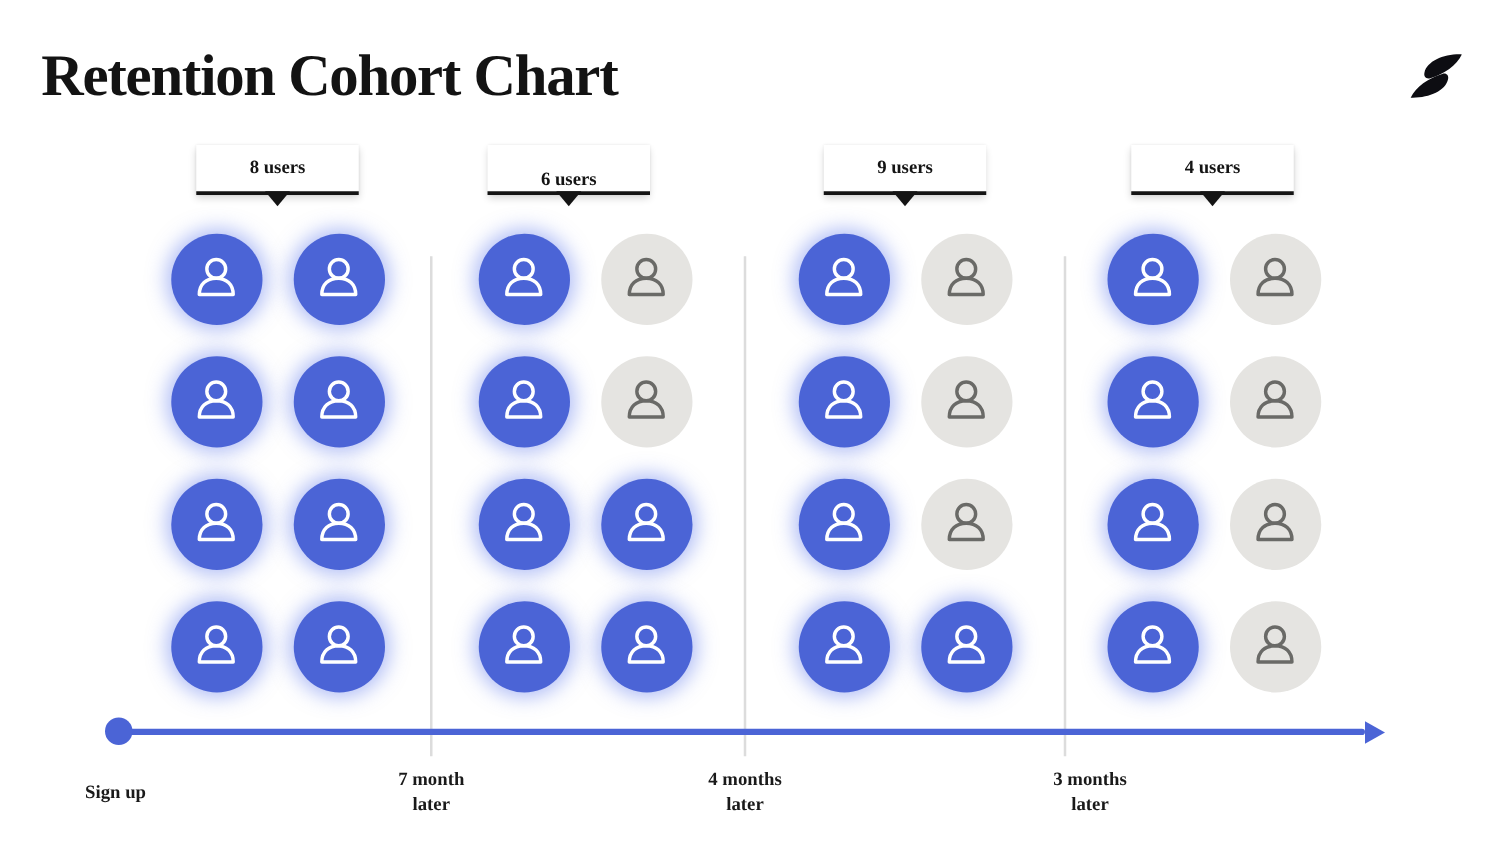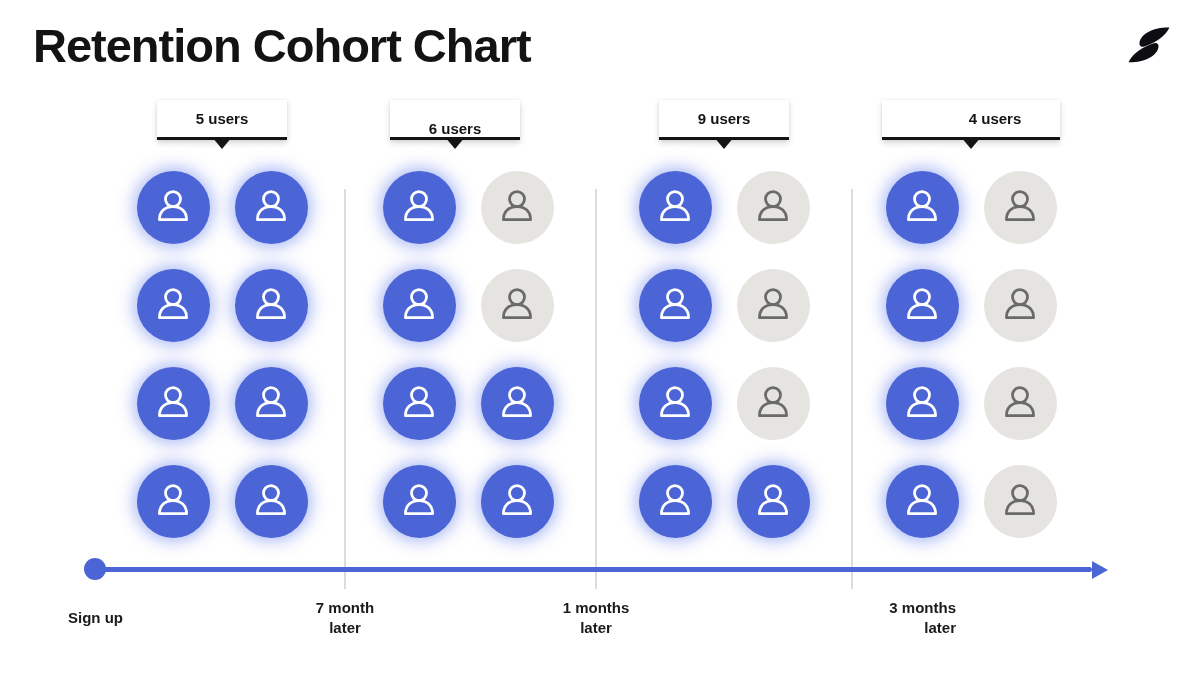--- a/index.html
+++ b/index.html
@@ -1,18 +1,18 @@
 <!DOCTYPE html>
 <html><head>
 <meta charset="utf-8">
 <style>
   html,body{margin:0;padding:0;background:#ffffff;}
   .stage{
     position:relative;width:1200px;height:640px;background:#ffffff;
-    font-family:Liberation Sans, sans-serif;overflow:hidden;
+    font-family:Liberation Serif, serif;overflow:hidden;margin-top:16px;
   }
   .title{
     position:absolute;left:33px;top:18px;margin:0;
     font-size:47px;font-weight:700;letter-spacing:-1px;color:#131313;
   }
   .logo{position:absolute;left:1128px;top:27px;width:42px;height:36px;}
   
   .badge{
     position:absolute;width:130px;height:37px;background:#ffffff;
     border-bottom:3px solid #141414;
@@ -53,21 +53,21 @@
 
   <div class="logo">
     <svg viewBox="0 0 40 34" xmlns="http://www.w3.org/2000/svg">
       <path d="M39.5 0.5 C 26 0 13 5.5 11 14.5 C 10.3 17.6 12.4 19.6 15.5 18.6 C 26 15.2 35.5 9 39.5 0.5 Z" fill="#0d0d12"></path>
       <path d="M0.5 33.5 C 14 34 27 28.5 29 19.5 C 29.7 16.4 27.6 14.4 24.5 15.4 C 14 18.8 4.5 25 0.5 33.5 Z" fill="#0d0d12"></path>
     </svg>
   </div>
 
   <div id="chart">
       <div class="badge" style="left: 157px; top: 100px;">
-        <span>5 users</span>
+        <span>8 users</span>
         <div class="badge-tri"></div>
       </div>
       <div class="cell active" style="left: 136.5px; top: 170.5px; background: rgb(75, 100, 214);">
         <svg viewBox="0 0 24 24" fill="none" xmlns="http://www.w3.org/2000/svg">
           <circle cx="12" cy="7.7" r="4.1" stroke="#ffffff" stroke-width="1.5"></circle>
           <path d="M4.6 18.9 C4.6 14.4 7.6 11.8 12 11.8 C16.4 11.8 19.4 14.4 19.4 18.9 Z" stroke="#ffffff" stroke-width="1.5" stroke-linejoin="round"></path>
         </svg>
       </div>
       <div class="cell active" style="left: 234.5px; top: 170.5px; background: rgb(75, 100, 214);">
         <svg viewBox="0 0 24 24" fill="none" xmlns="http://www.w3.org/2000/svg">
@@ -208,21 +208,21 @@
           <circle cx="12" cy="7.7" r="4.1" stroke="#ffffff" stroke-width="1.5"></circle>
           <path d="M4.6 18.9 C4.6 14.4 7.6 11.8 12 11.8 C16.4 11.8 19.4 14.4 19.4 18.9 Z" stroke="#ffffff" stroke-width="1.5" stroke-linejoin="round"></path>
         </svg>
       </div>
       <div class="cell active" style="left: 736.5px; top: 464.5px; background: rgb(75, 100, 214);">
         <svg viewBox="0 0 24 24" fill="none" xmlns="http://www.w3.org/2000/svg">
           <circle cx="12" cy="7.7" r="4.1" stroke="#ffffff" stroke-width="1.5"></circle>
           <path d="M4.6 18.9 C4.6 14.4 7.6 11.8 12 11.8 C16.4 11.8 19.4 14.4 19.4 18.9 Z" stroke="#ffffff" stroke-width="1.5" stroke-linejoin="round"></path>
         </svg>
       </div>
-      <div class="badge" style="left: 882px; top: 100px; padding-left: 48px;">
+      <div class="badge" style="left: 905px; top: 100px;">
         <span>4 users</span>
         <div class="badge-tri"></div>
       </div>
       <div class="cell active" style="left: 885.5px; top: 170.5px; background: rgb(75, 100, 214);">
         <svg viewBox="0 0 24 24" fill="none" xmlns="http://www.w3.org/2000/svg">
           <circle cx="12" cy="7.7" r="4.1" stroke="#ffffff" stroke-width="1.5"></circle>
           <path d="M4.6 18.9 C4.6 14.4 7.6 11.8 12 11.8 C16.4 11.8 19.4 14.4 19.4 18.9 Z" stroke="#ffffff" stroke-width="1.5" stroke-linejoin="round"></path>
         </svg>
       </div>
       <div class="cell" style="left: 983.5px; top: 170.5px; background: rgb(229, 228, 225);">
@@ -269,18 +269,18 @@
       </div>
       <div class="divider" style="left: 344px; top: 189px; height: 400px; background: rgb(220, 220, 220);"></div>
       <div class="divider" style="left: 595px; top: 189px; height: 400px; background: rgb(220, 220, 220);"></div>
       <div class="divider" style="left: 851px; top: 189px; height: 400px; background: rgb(220, 220, 220);"></div>
       <div class="tl-line" style="left: 95px; top: 567px; width: 997px; background: rgb(75, 100, 214);"></div>
       <div class="tl-dot" style="left: 84px; top: 558px; background: rgb(75, 100, 214);"></div>
       <div class="tl-arrow" style="left: 1092px; top: 560.5px; border-left: 16px solid rgb(75, 100, 214);"></div>
       <div class="tl-label" style="left: 68px; top: 608px;">Sign up</div>
       <div class="tl-label center" style="left: 285px; top: 598px; width: 120px;">7 month
 later</div>
-      <div class="tl-label center" style="left: 536px; top: 598px; width: 120px;">1 months
+      <div class="tl-label center" style="left: 536px; top: 598px; width: 120px;">4 months
 later</div>
-      <div class="tl-label center" style="left: 836px; top: 598px; width: 120px; text-align: right;">3 months
+      <div class="tl-label center" style="left: 812px; top: 598px; width: 120px;">3 months
 later</div>
     </div>
 </div>
 
 </body></html>

